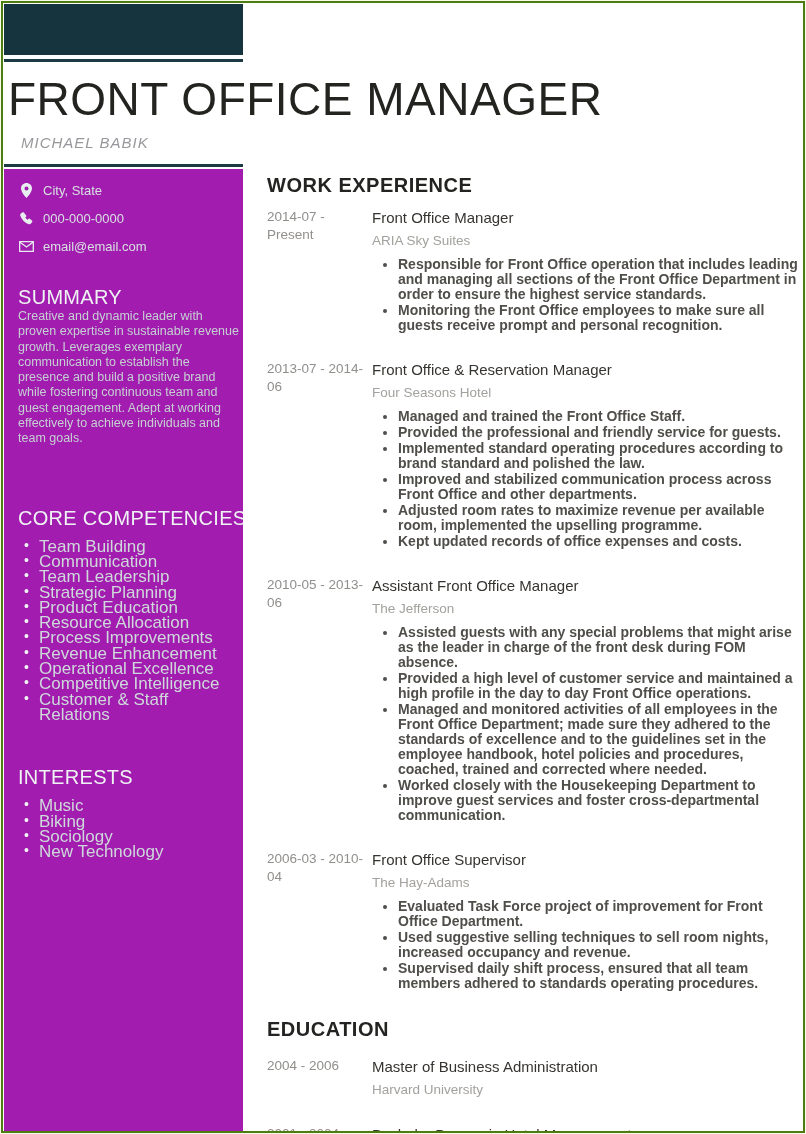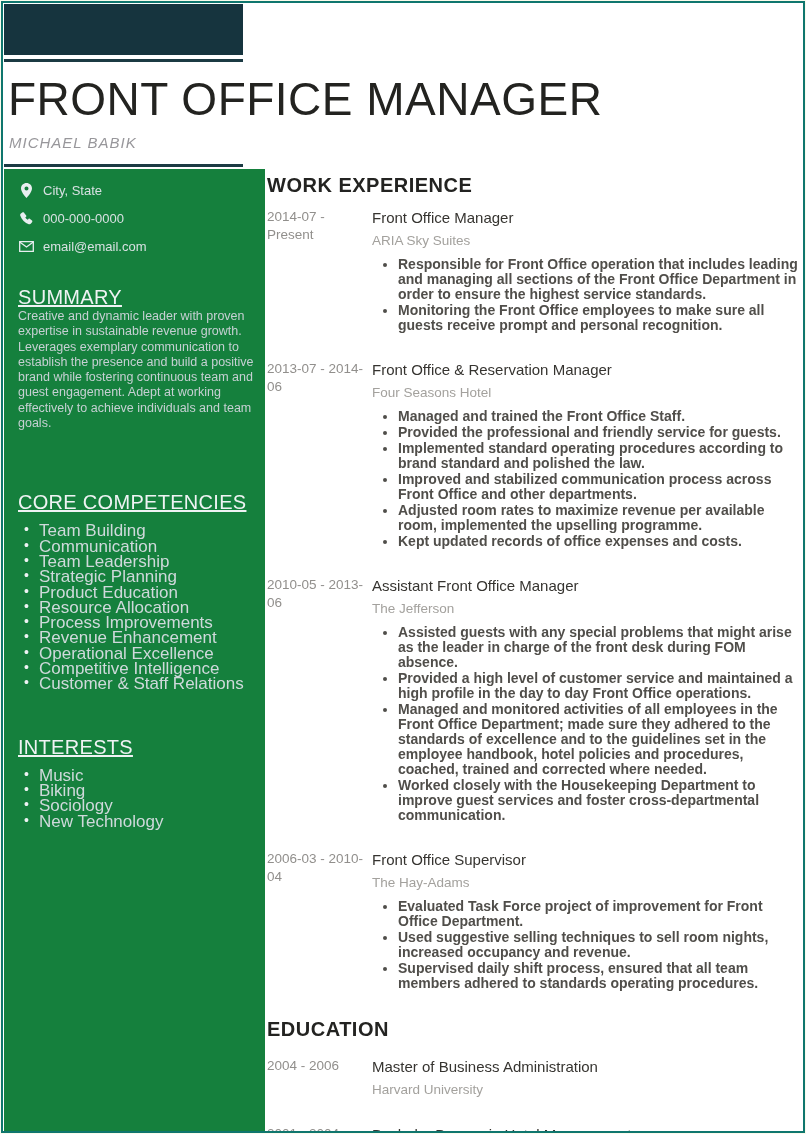--- a/index.html
+++ b/index.html
@@ -7,21 +7,21 @@
   body { font-family: "Liberation Sans", sans-serif; }
 
   .frame {
     width: 806px; height: 1134px;
     background: #fbfbec;
     padding: 1px;
     overflow: hidden;
   }
   .page {
     width: 100%; height: 100%;
-    border: 2px solid #0f766e;
+    border: 2px solid #4d7c0f;
     background: #ffffff;
     position: relative;
     overflow: hidden;
   }
 
   
   .teal-block {
     position: absolute; left: 1px; top: 1px;
     width: 239px; height: 51px;
     background: #16343e;
@@ -29,44 +29,44 @@
   .rule-top {
     position: absolute; left: 1px; top: 56px;
     width: 239px; height: 3px; background: #1b3a43;
   }
   .page-title {
     position: absolute; left: 5px; top: 72px;
     font-size: 46px; font-weight: 300; color: #232320;
     letter-spacing: 0.5px; line-height: 1.05; white-space: nowrap;
   }
   .name-subtitle {
-    position: absolute; left: 6px; top: 131px;
+    position: absolute; left: 18px; top: 131px;
     font-size: 15px; font-style: italic; color: #98979b;
     letter-spacing: 1px;
   }
   .rule-mid {
     position: absolute; left: 1px; top: 161px;
     width: 239px; height: 3px; background: #1b3a43;
   }
 
   
   .sidebar {
     position: absolute; left: 1px; top: 166px; bottom: 0;
-    width: 261px; background: #15803d;
+    width: 239px; background: #a21caf;
     padding: 14px 0 0 14px;
     color: #ccd6d8;
     overflow: hidden;
   }
   .contact-row { display: flex; align-items: center; margin-bottom: 13px; }
   .contact-row .cicon { width: 16px; margin-right: 9px; flex: 0 0 16px; display: flex; justify-content: center; }
   .contact-row .ctext { font-size: 13px; color: #d8e0e2; }
 
   .side-heading {
     font-size: 20px; font-weight: 300; color: #eff3f4;
-    letter-spacing: 0.3px; white-space: nowrap; text-decoration: underline;
+    letter-spacing: 0.3px; white-space: nowrap;
   }
   .summary-heading { margin-top: 32px; }
   .summary-text {
     font-size: 12.5px; line-height: 15.3px; color: #c6d0d3;
   }
   .competencies-heading { margin-top: 60px; }
   .interests-heading { margin-top: 44px; }
   .side-list { list-style: none; margin-top: 9px; }
   .side-list li {
     position: relative; padding-left: 21px;

